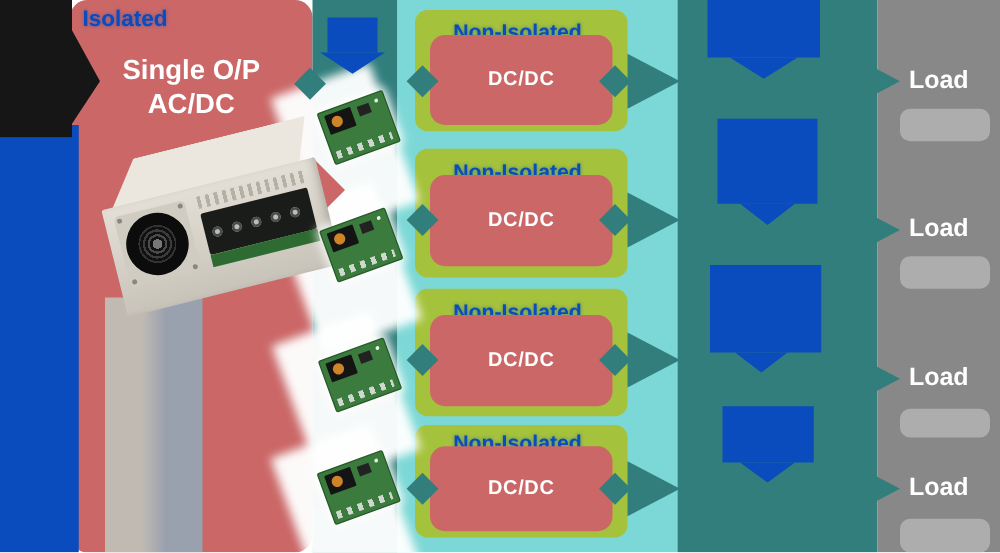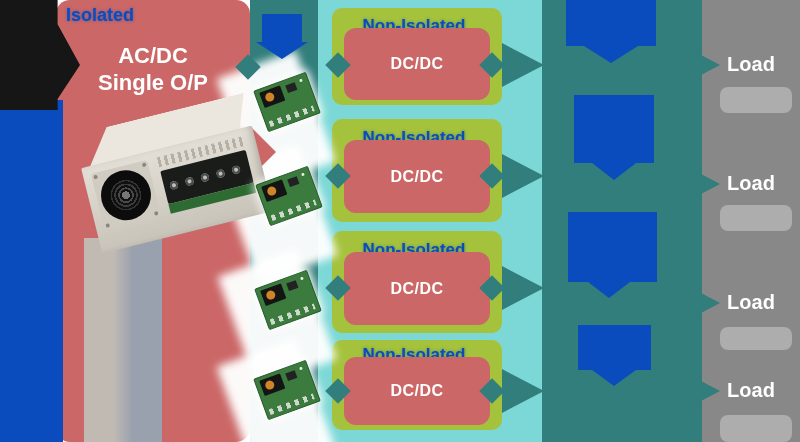--- a/index.html
+++ b/index.html
@@ -89,22 +89,22 @@
   <div class="photo-card" style="left:234px;top:61px;"></div>
   <div class="photo-card" style="left:236px;top:155px;"></div>
   <div class="photo-card" style="left:235px;top:259px;"></div>
   <div class="photo-card" style="left:234px;top:349px;"></div>
 
   <div class="blue-bar"></div>
   <div class="black-arrow"></div>
 
   <div class="acdc-label">Isolated</div>
   <div class="acdc-title">
+    <div>Single O/P</div>
     <div>AC/DC</div>
-    <div>Single O/P</div>
   </div>
 
   <div class="tri arrow-red" style="left:250px;top:126px;"></div>
   <div class="diamond" style="left:239px;top:58px;"></div>
 
   <div class="psu-strip"></div>
   <div class="psu-unit">
     <div class="psu-top"></div>
     <div class="psu-body"></div>
     <div class="psu-fan-frame">

